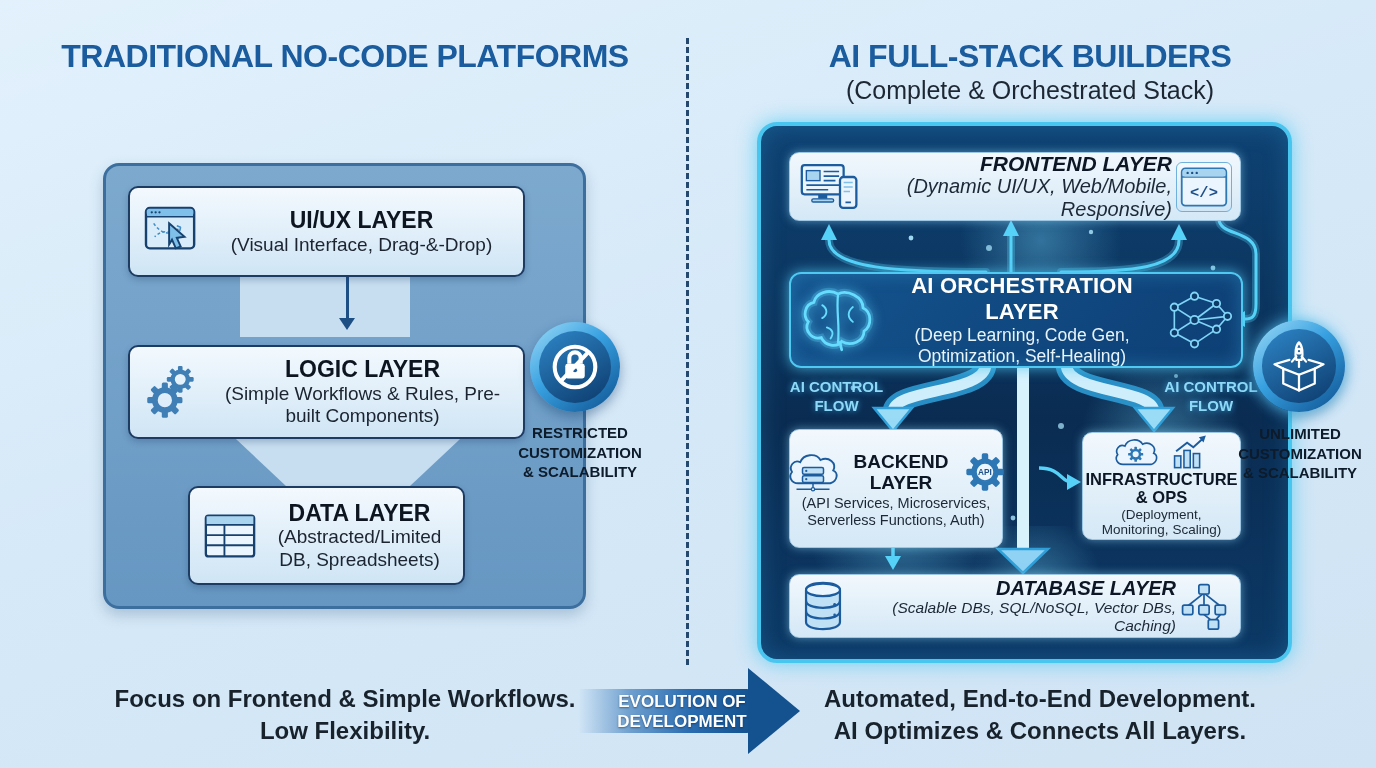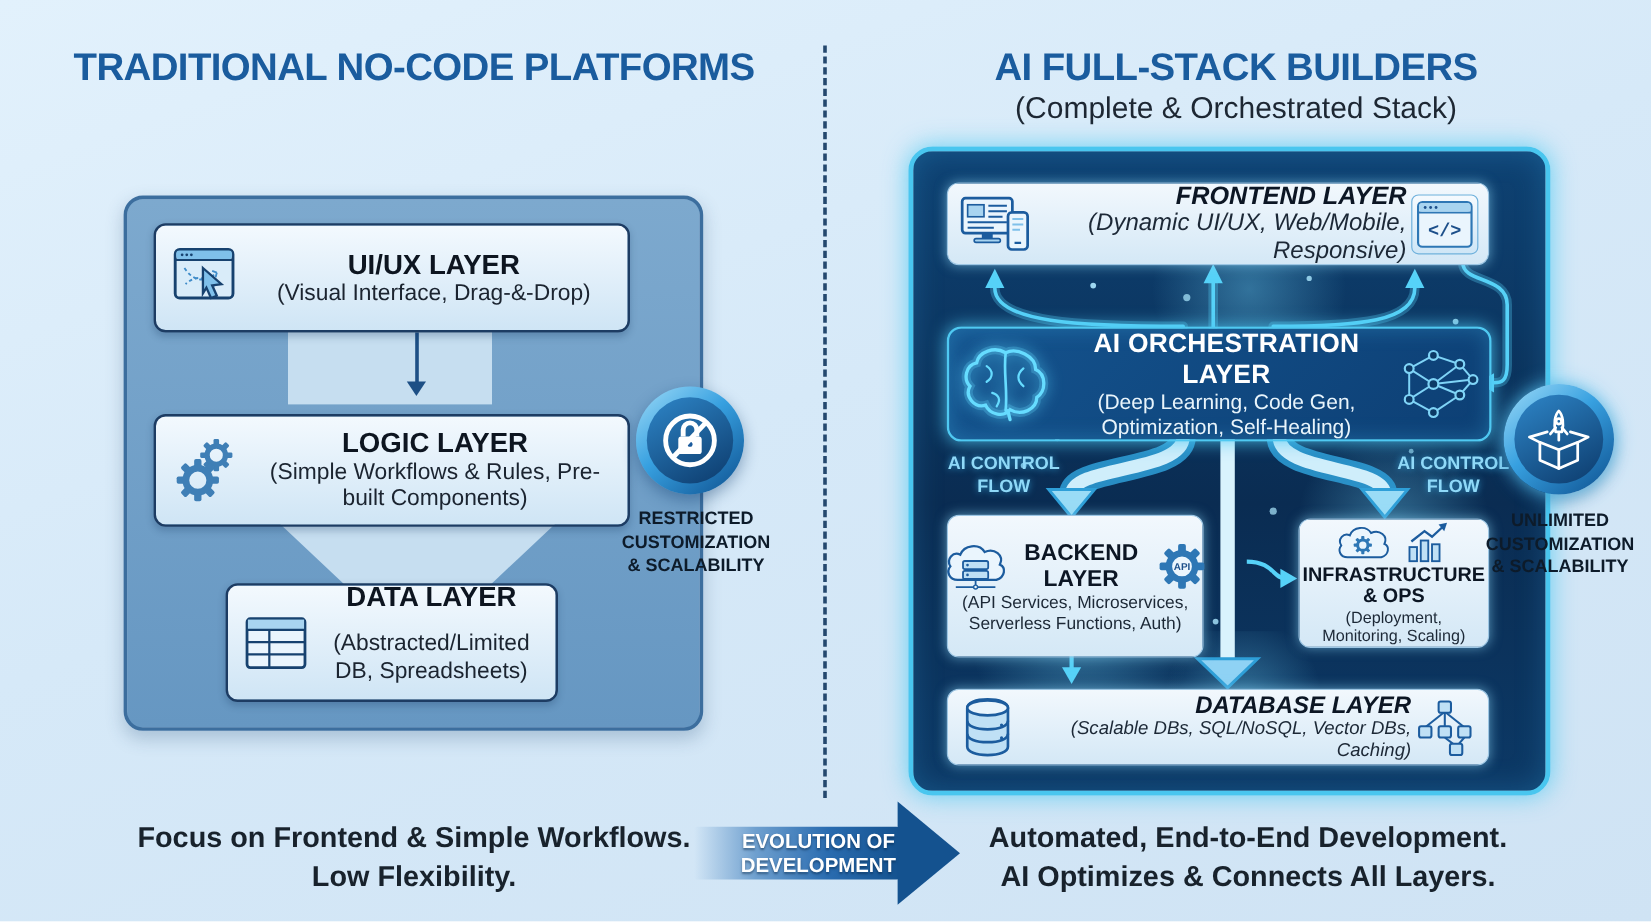--- a/index.html
+++ b/index.html
@@ -146,21 +146,21 @@
     <div class="abs l-card" style="left:82px;top:320px;width:273px;height:95px;">
       <span class="l-ic">
         <svg width="52" height="46" viewBox="0 0 56 48">
           <rect x="2" y="2" width="52" height="44" rx="3" fill="#eaf5fd" stroke="#17426f" stroke-width="2.5"></rect>
           <rect x="2.8" y="2.8" width="50.4" height="9" fill="#a8d4f0"></rect>
           <path d="M2,12 h52 M22,12 v34 M2,23 h52 M2,34 h52" stroke="#17426f" stroke-width="2" fill="none"></path>
         </svg>
       </span>
       <div class="txt">
         <div class="l-title">DATA LAYER</div>
-        <div class="l-sub" style="max-width:200px;margin:16px auto;">(Abstracted/Limited DB, Spreadsheets)</div>
+        <div class="l-sub" style="max-width:200px;margin:0 auto;">(Abstracted/Limited DB, Spreadsheets)</div>
       </div>
     </div>
   </div>
 
   <div class="abs badge-circle" style="left:530px;top:322px;width:90px;height:90px;">
     <div class="badge-inner">
       <span>
         <svg width="52" height="52" viewBox="0 0 64 64">
           <circle cx="32" cy="32" r="25" fill="none" stroke="#ffffff" stroke-width="5"></circle>
           <path d="M25,28 v-7 a7,7 0 0 1 14,0 v7" fill="none" stroke="#ffffff" stroke-width="5"></path>

